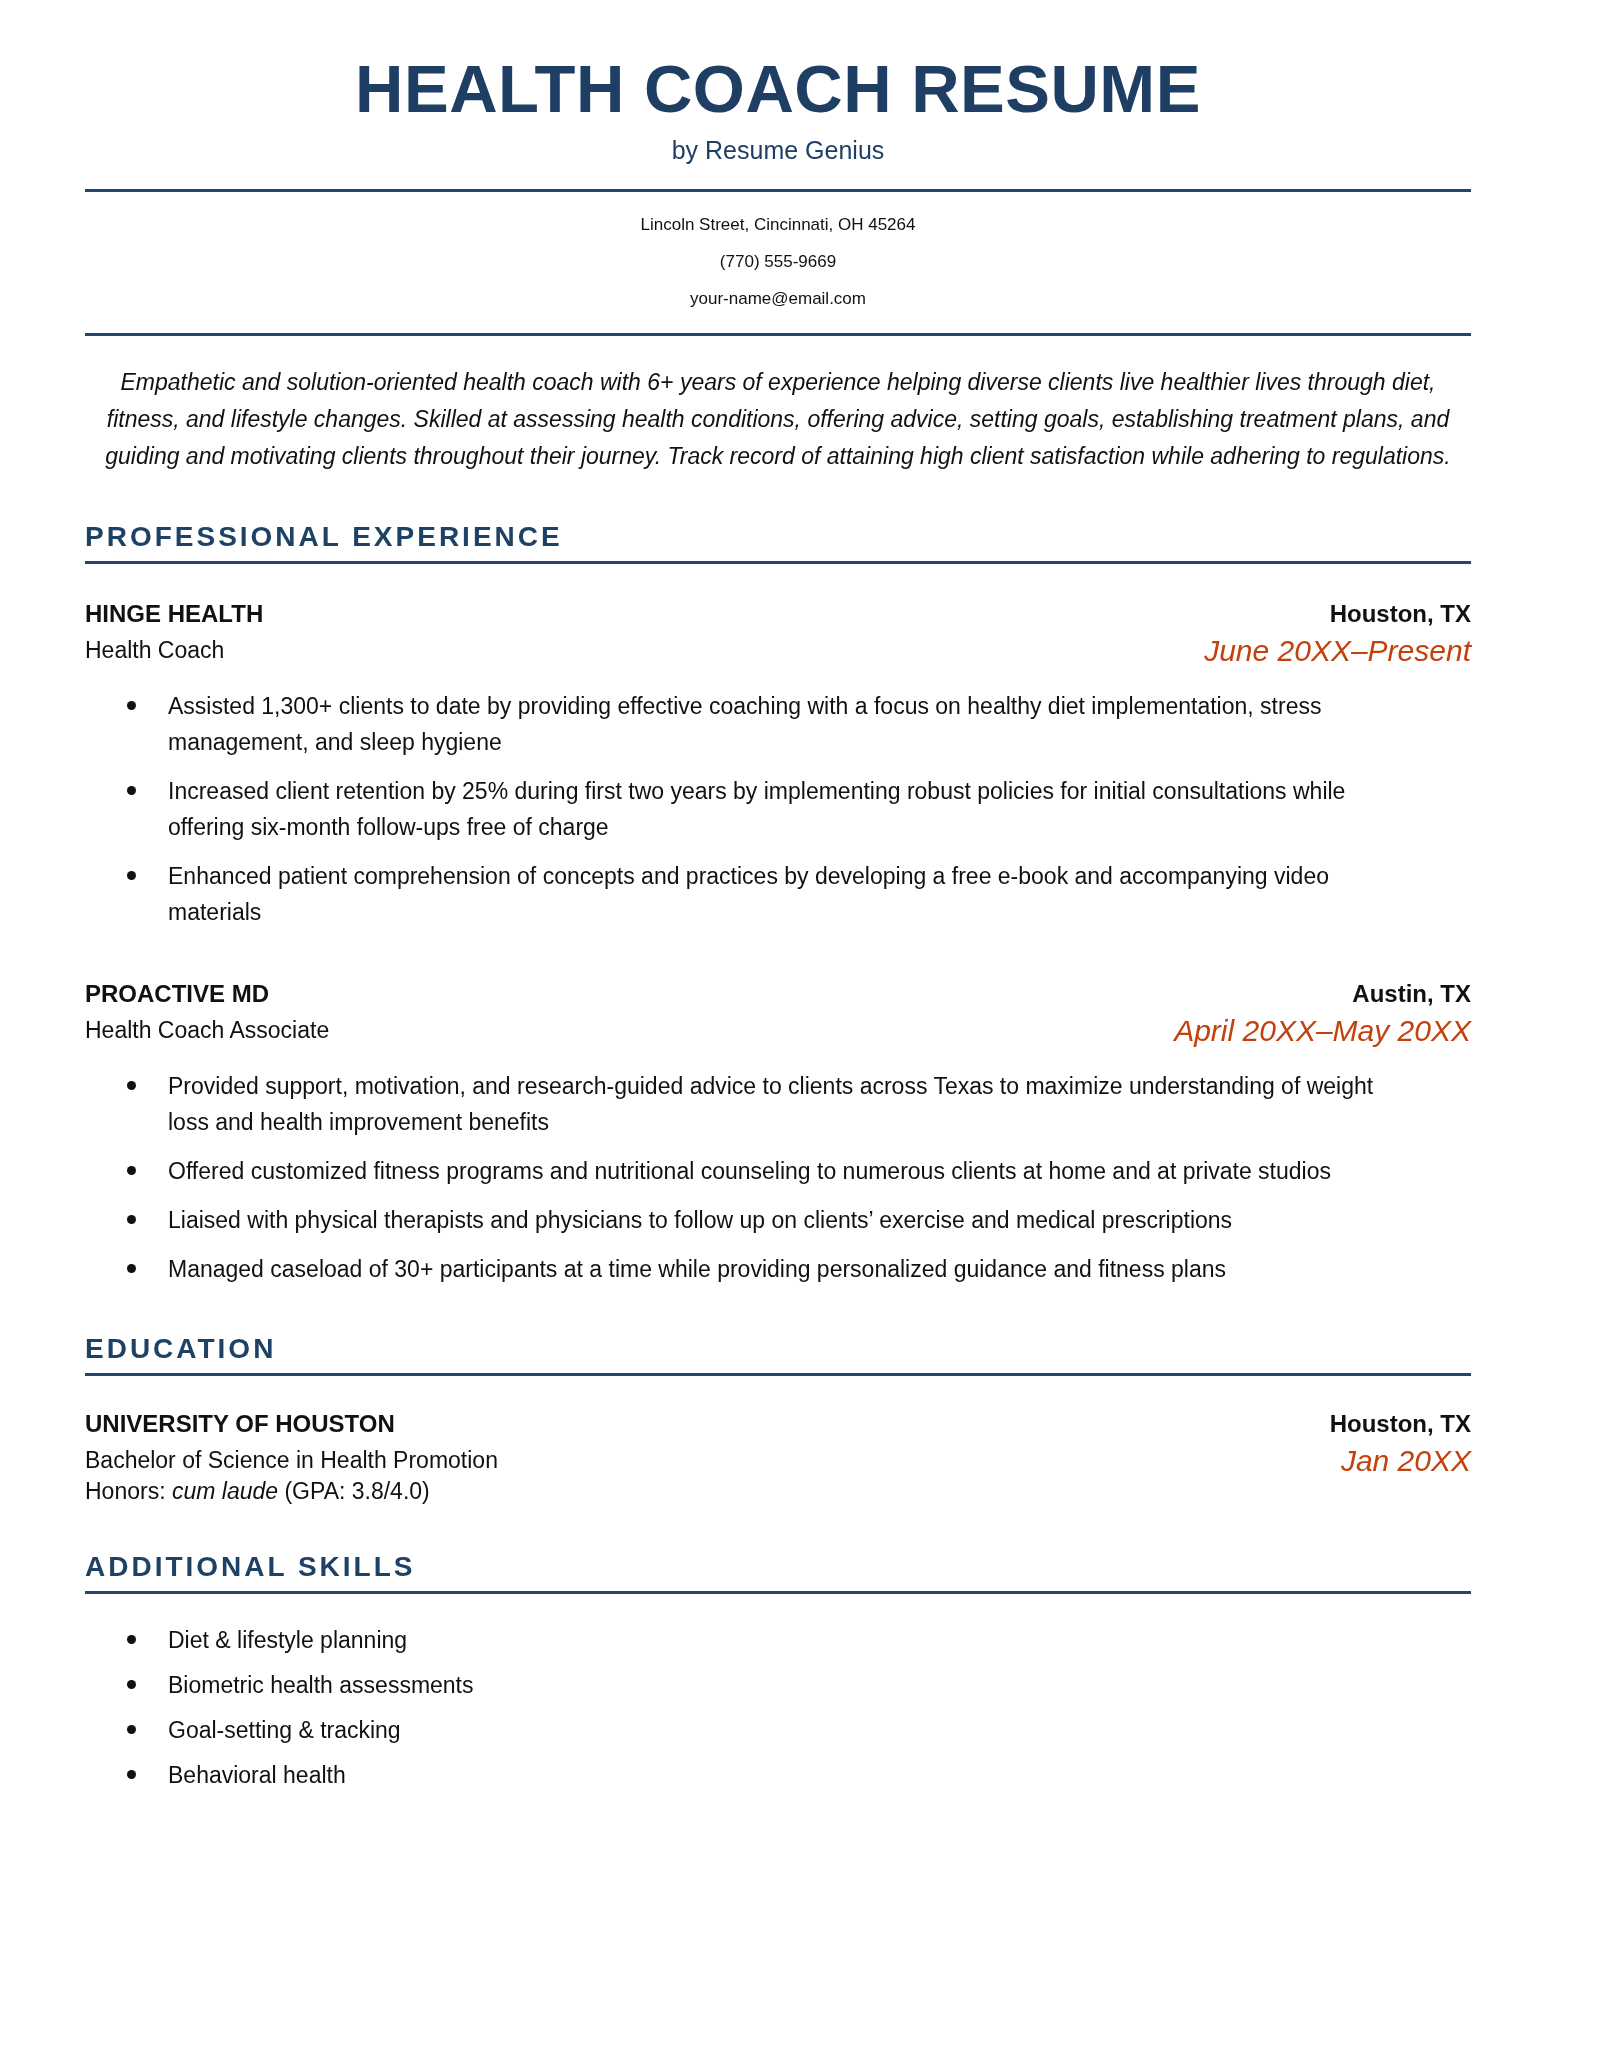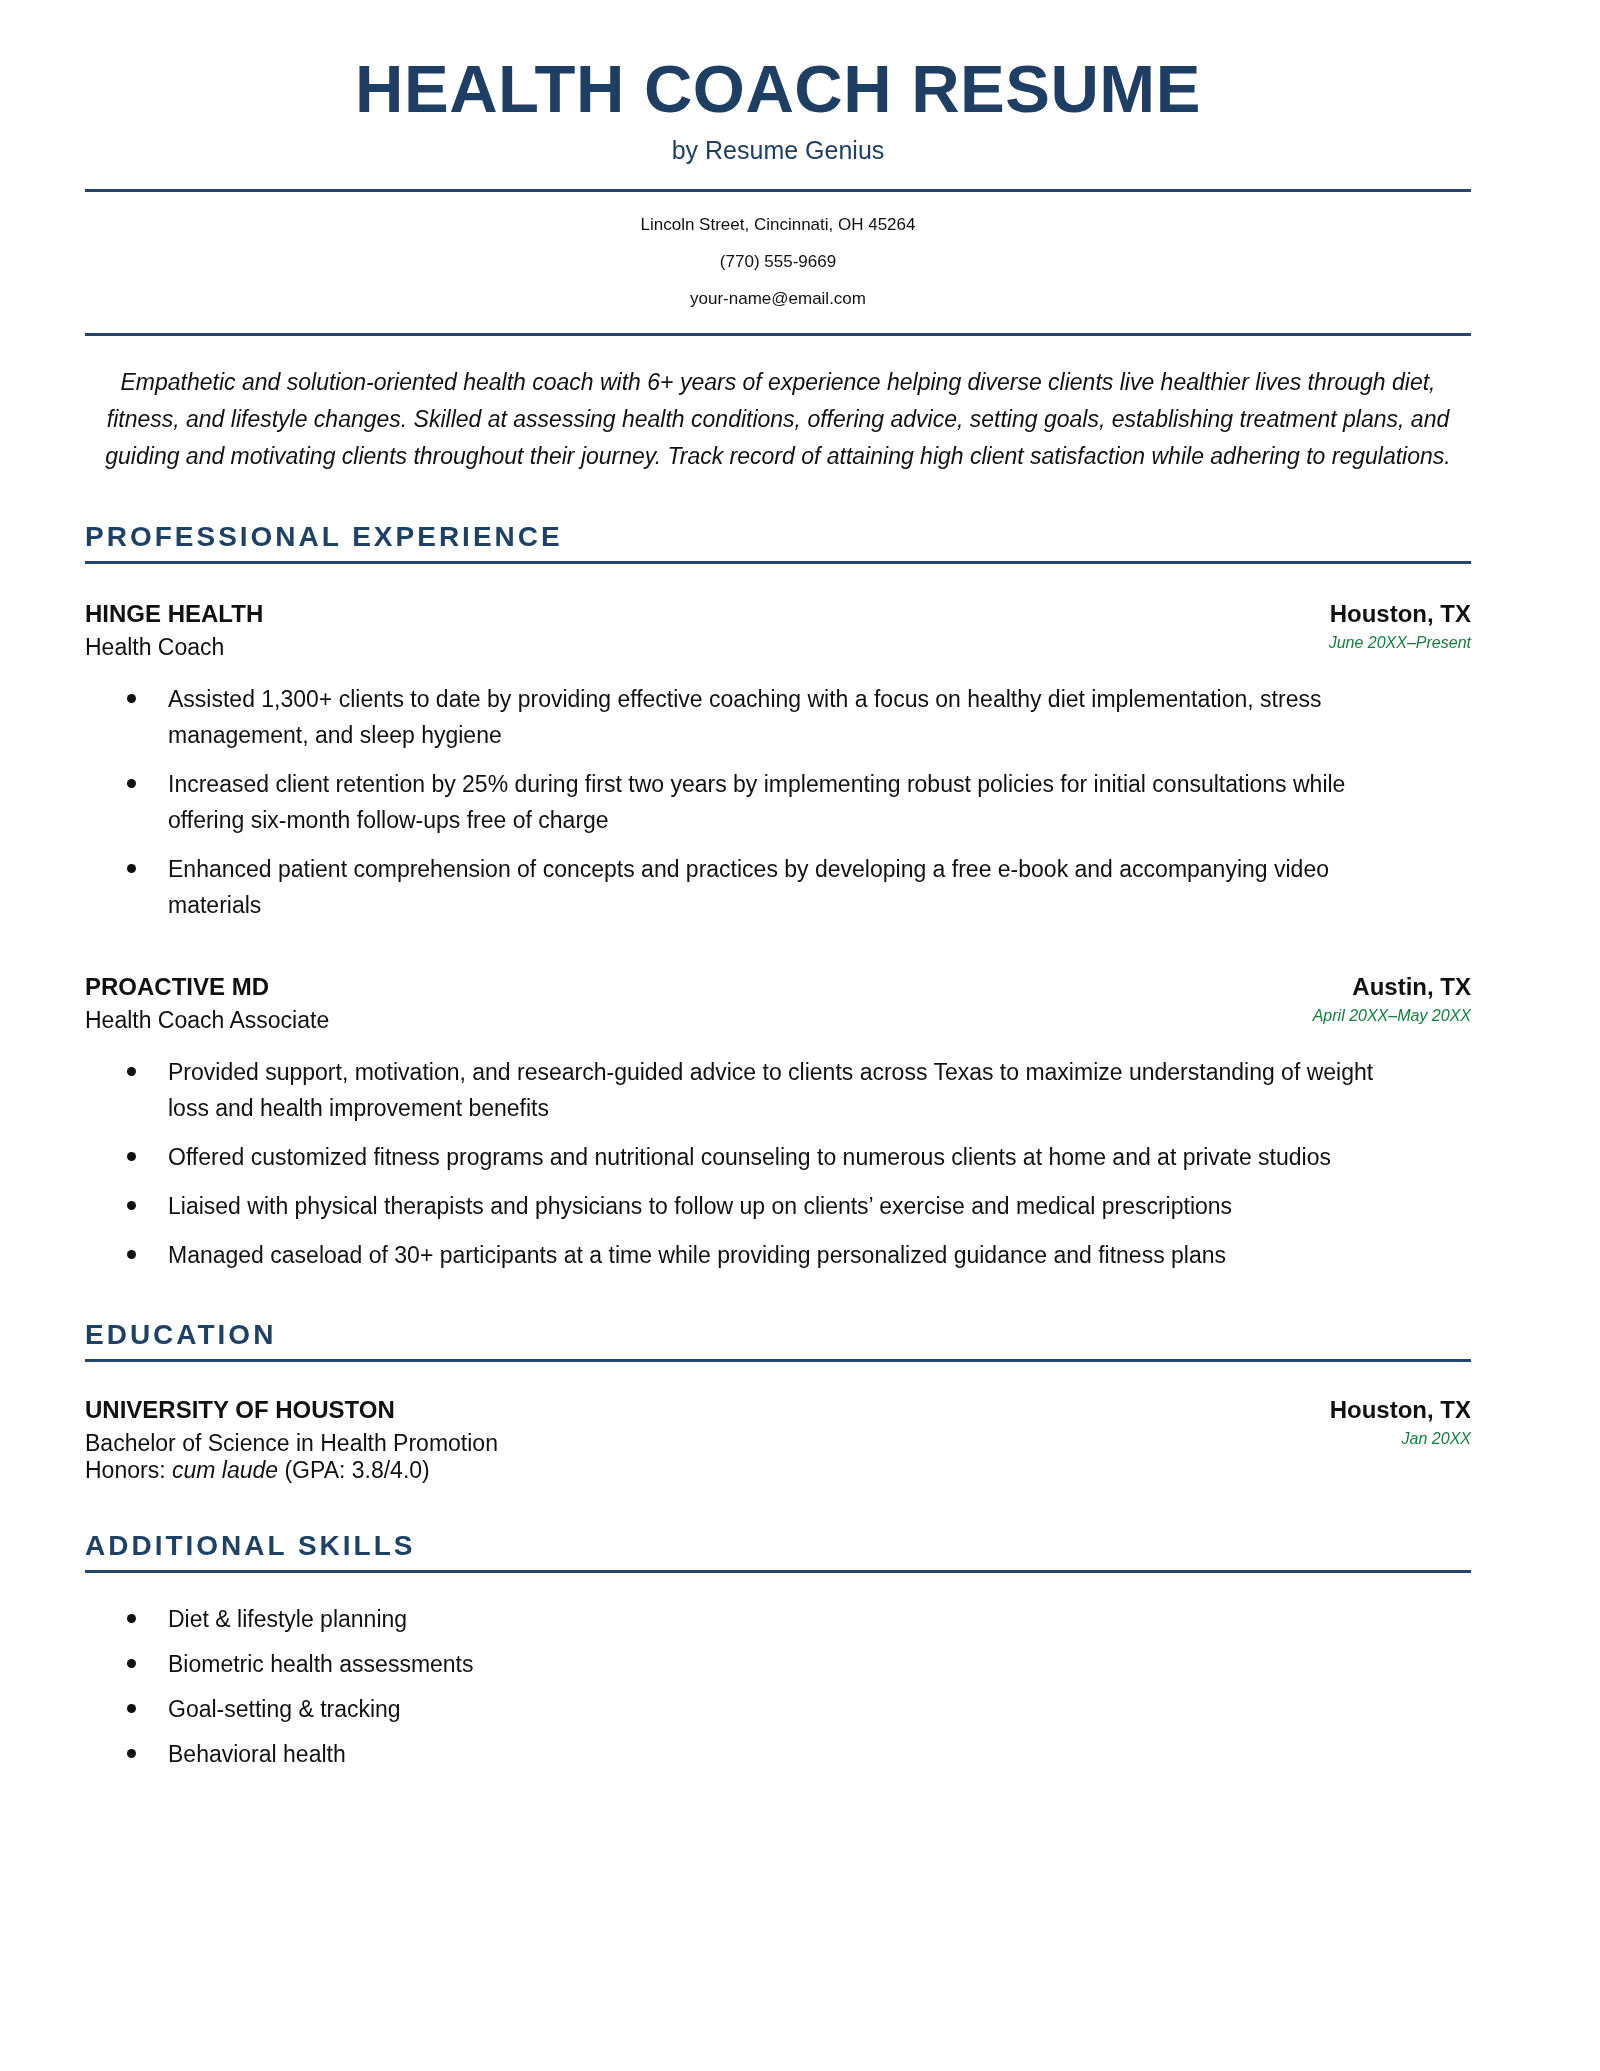--- a/index.html
+++ b/index.html
@@ -65,37 +65,37 @@
     color: #1e4166;
   }
   .section-rule { margin-top: 8px; }
 
   
   .job { margin-top: 36px; }
   .job + .job { margin-top: 50px; }
   .row {
     display: flex;
     justify-content: space-between;
-    align-items: flex-start;
+    align-items: center;
   }
   .company, .location {
     font-size: 24px;
     font-weight: bold;
     color: #111111;
   }
   .role {
     font-size: 23px;
     margin-top: 6px;
     color: #111111;
     gap: 48px;
   }
   .dates {
-    font-size: 16px;
+    font-size: 30px;
     font-style: italic;
-    color: #15803d;
+    color: #c2410c;
   }
 
   ul.bullets {
     list-style: none;
     margin-top: 20px;
     padding-left: 83px;
     max-width: 1305px;
   }
   ul.bullets li {
     position: relative;

